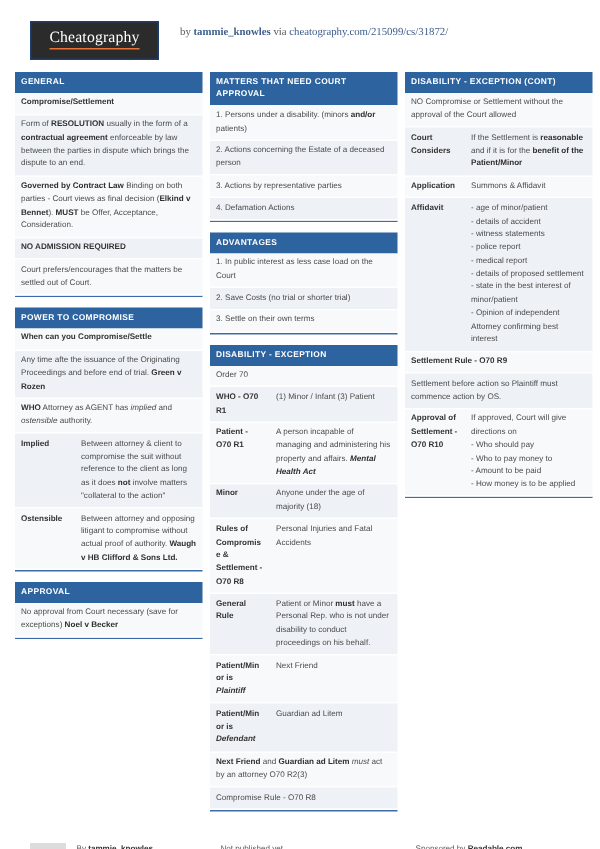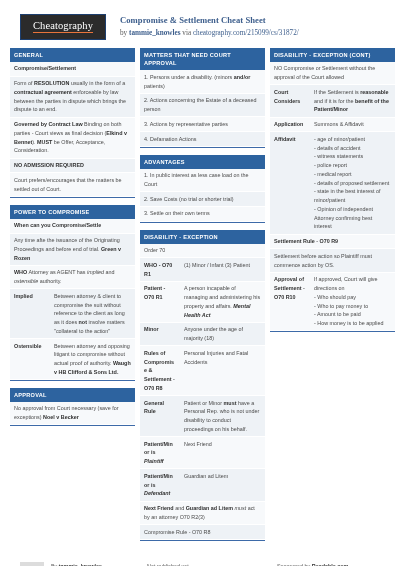--- a/index.html
+++ b/index.html
@@ -78,21 +78,20 @@
 </head>
 <body>
 
 <div class="page">
 
   <div class="header">
     <div class="logo-box">
       <span class="logo-text">Cheatography</span>
     </div>
     <div class="title-wrap">
-      <div class="doc-title">Compromise &amp; Settlement Cheat Sheet</div>
       <div class="doc-sub">
         <span>by </span><b>tammie_knowles</b><span> via </span><span class="lnk">cheatography.com/215099/cs/31872/</span>
       </div>
     </div>
   </div>
 
   <div class="cols" id="cols">
       <div class="col">
         <div class="block">
           <div class="block-title">GENERAL</div>

